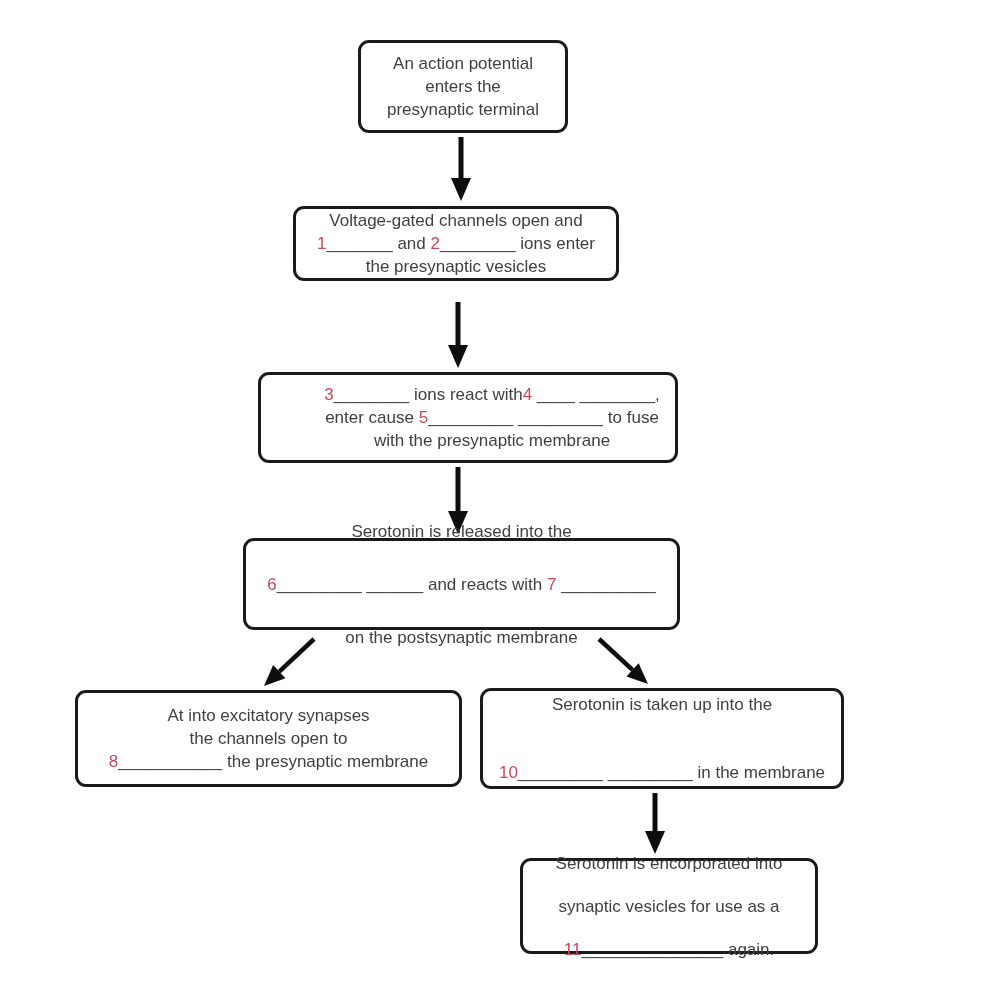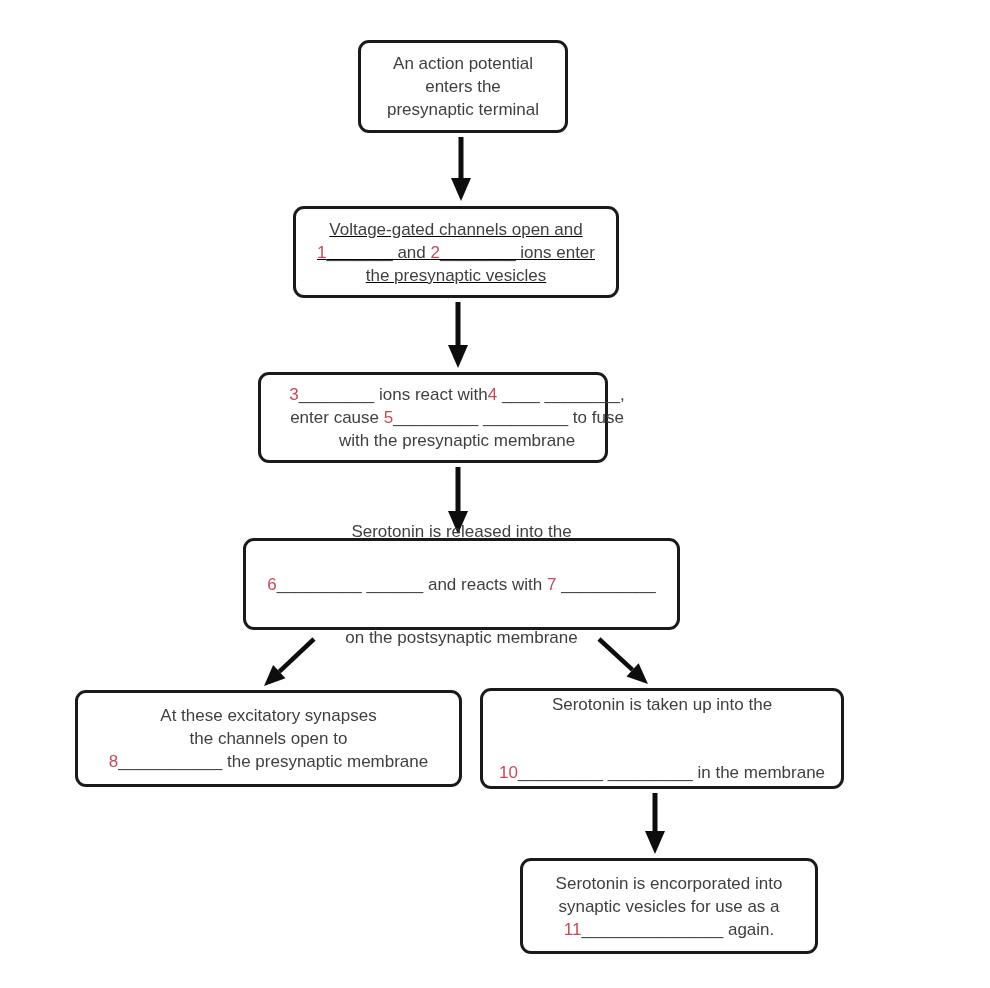--- a/index.html
+++ b/index.html
@@ -72,43 +72,43 @@
         <line x1="655" y1="793" x2="655" y2="831" stroke="#0d0d0d" stroke-width="5"></line>
         <polygon points="655,854 645,831 665,831" fill="#0d0d0d"></polygon>
       </g>
     </svg>
   <div id="boxes-layer">
       <div class="flow-box" style="left: 358px; top: 40px; width: 210px; height: 93px;">
         <div class="flow-line"><span>An action potential</span></div>
         <div class="flow-line"><span>enters the</span></div>
         <div class="flow-line"><span>presynaptic terminal</span></div>
       </div>
-      <div class="flow-box" style="left: 293px; top: 206px; width: 326px; height: 92px; text-decoration: underline;">
+      <div class="flow-box" style="left: 293px; top: 206px; width: 326px; height: 75px;">
         <div class="flow-line"><span>Voltage-gated channels open and</span></div>
         <div class="flow-line"><span class="num">1</span><span>_______ and </span><span class="num">2</span><span>________ ions enter</span></div>
         <div class="flow-line"><span>the presynaptic vesicles</span></div>
       </div>
-      <div class="flow-box" style="left: 258px; top: 372px; width: 350px; height: 91px; padding-left: 48px;">
+      <div class="flow-box" style="left: 258px; top: 372px; width: 420px; height: 91px; padding-left: 48px;">
         <div class="flow-line"><span class="num">3</span><span>________ ions react with</span><span class="num">4</span><span> ____ ________,</span></div>
         <div class="flow-line"><span>enter cause </span><span class="num">5</span><span>_________ _________ to fuse</span></div>
         <div class="flow-line"><span>with the presynaptic membrane</span></div>
       </div>
       <div class="flow-box" style="left: 243px; top: 538px; width: 437px; height: 92px; gap: 30px;">
         <div class="flow-line"><span>Serotonin is released into the</span></div>
         <div class="flow-line"><span class="num">6</span><span>_________ ______ and reacts with </span><span class="num">7</span><span> __________</span></div>
         <div class="flow-line"><span>on the postsynaptic membrane</span></div>
       </div>
       <div class="flow-box" style="left: 75px; top: 690px; width: 387px; height: 97px;">
-        <div class="flow-line"><span>At these excitatory synapses</span></div>
+        <div class="flow-line"><span>At into excitatory synapses</span></div>
         <div class="flow-line"><span>the channels open to</span></div>
         <div class="flow-line"><span class="num">8</span><span>___________ the presynaptic membrane</span></div>
       </div>
       <div class="flow-box" style="left: 480px; top: 688px; width: 364px; height: 101px; justify-content: space-between;">
         <div class="flow-line"><span>Serotonin is taken up into the</span></div>
         <div class="flow-line"><span class="num">10</span><span>_________ _________ in the membrane</span></div>
       </div>
-      <div class="flow-box" style="left: 520px; top: 858px; width: 298px; height: 96px;">
+      <div class="flow-box" style="left: 520px; top: 858px; width: 298px; height: 96px; gap: 20px;">
         <div class="flow-line"><span>Serotonin is encorporated into</span></div>
         <div class="flow-line"><span>synaptic vesicles for use as a</span></div>
         <div class="flow-line"><span class="num">11</span><span>_______________ again.</span></div>
       </div>
     </div>
 </div>
 
 </body></html>

